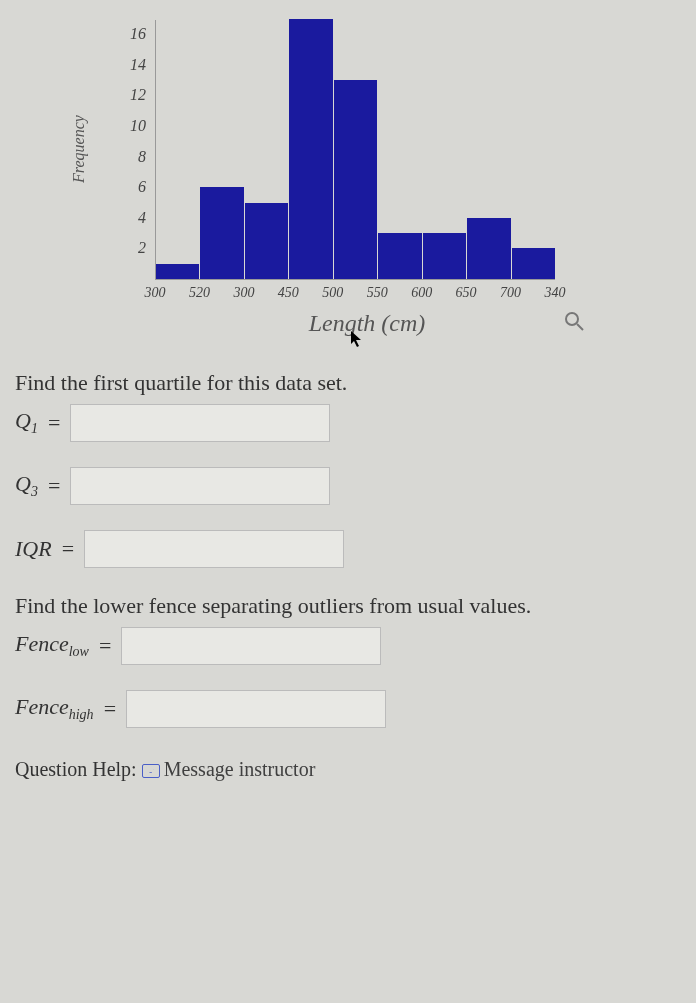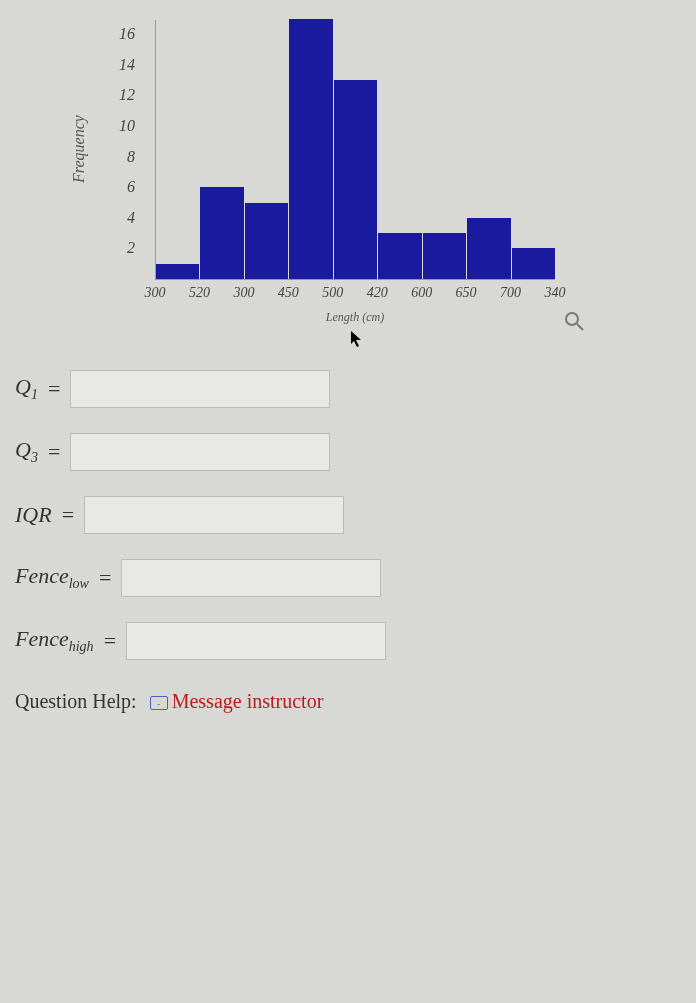--- a/index.html
+++ b/index.html
@@ -36,21 +36,21 @@
       left: 65px;
       top: 0;
       height: 260px;
       width: 30px;
       font-style: italic;
       font-size: 16px;
       color: #444;
     }
     .y-tick {
       position: absolute;
-      right: 15px;
+      right: 4px;
       text-align: right;
       width: 30px;
     }
     .plot-area {
       position: absolute;
       left: 100px;
       top: 0;
       width: 400px;
       height: 260px;
       border-left: 1px solid #999;
@@ -70,26 +70,26 @@
       font-style: italic;
       font-size: 14px;
       color: #444;
     }
     .x-tick {
       position: absolute;
       transform: translateX(-50%);
     }
     .x-axis-label {
       position: absolute;
-      left: 100px;
+      left: 112px;
       top: 290px;
       width: 400px;
       text-align: center;
       font-style: italic;
-      font-size: 12px;
+      font-size: 24px;
       color: #555;
     }
     .zoom-icon {
       position: absolute;
       right: -30px;
       top: 290px;
       font-size: 22px;
       color: #666;
     }
     .question-block {
@@ -123,22 +123,22 @@
       width: 260px;
       font-size: 18px;
       padding: 4px 8px;
     }
     .help-row {
       margin-top: 30px;
       font-size: 20px;
       color: #333;
     }
     .help-link {
-      color: #b91c1c;
-      margin-left: 8px;
+      color: #404040;
+      margin-left: 0;
     }
     .mail-icon {
       display: inline-block;
       width: 18px;
       height: 14px;
       border: 1.5px solid #4a5fc7;
       border-radius: 2px;
       position: relative;
       vertical-align: middle;
       margin-right: 4px;
@@ -188,21 +188,21 @@
       <div class="bar" style="left: 266.667px; width: 44.4444px; height: 45.8824px;"></div>
       <div class="bar" style="left: 311.111px; width: 44.4444px; height: 61.1765px;"></div>
       <div class="bar" style="left: 355.556px; width: 44.4444px; height: 30.5882px;"></div>
     </div>
   <div class="x-ticks" id="x-ticks">
       <div class="x-tick" style="left: 0px;">300</div>
       <div class="x-tick" style="left: 44.4444px;">520</div>
       <div class="x-tick" style="left: 88.8889px;">300</div>
       <div class="x-tick" style="left: 133.333px;">450</div>
       <div class="x-tick" style="left: 177.778px; text-align: right;">500</div>
-      <div class="x-tick" style="left: 222.222px;">420</div>
+      <div class="x-tick" style="left: 222.222px;">550</div>
       <div class="x-tick" style="left: 266.667px;">600</div>
       <div class="x-tick" style="left: 311.111px;">650</div>
       <div class="x-tick" style="left: 355.556px;">700</div>
       <div class="x-tick" style="left: 400px;">340</div>
     </div>
   <div class="x-axis-label">Length (cm)</div>
   <span class="zoom-icon">
     <svg width="22" height="22" viewBox="0 0 22 22">
         <circle cx="9" cy="9" r="6" fill="none" stroke="#777" stroke-width="2"></circle>
         <line x1="14" y1="14" x2="20" y2="20" stroke="#777" stroke-width="2"></line>
@@ -210,20 +210,21 @@
   </span>
 </div>
 
 <span class="cursor-icon">
   <svg width="14" height="18" viewBox="0 0 14 18">
       <path d="M1 1 L1 14 L4 11 L7 17 L9 16 L6 10 L11 10 Z" fill="#000"></path>
     </svg>
 </span>
 
 <div class="question-block">
+  <div class="question-text">Find the first quartile for this data set.</div>
   <div class="answer-row">
     <span class="var-label"><span>Q</span><sub>1</sub></span>
     <span class="equals">=</span>
     <input type="text" value="" style="">
   </div>
 </div>
 
 <div class="question-block">
   <div class="answer-row">
     <span class="var-label"><span>Q</span><sub>3</sub></span>
@@ -234,20 +235,21 @@
 
 <div class="question-block">
   <div class="answer-row">
     <span class="var-label"><span>IQR</span></span>
     <span class="equals">=</span>
     <input type="text" value="" style="">
   </div>
 </div>
 
 <div class="question-block">
+  <div class="question-text">Find the lower fence separating outliers from usual values.</div>
   <div class="answer-row">
     <span class="var-label"><span>Fence</span><sub>low</sub></span>
     <span class="equals">=</span>
     <input type="text" value="" style="">
   </div>
 </div>
 
 <div class="question-block">
   <div class="answer-row">
     <span class="var-label"><span>Fence</span><sub>high</sub></span>

